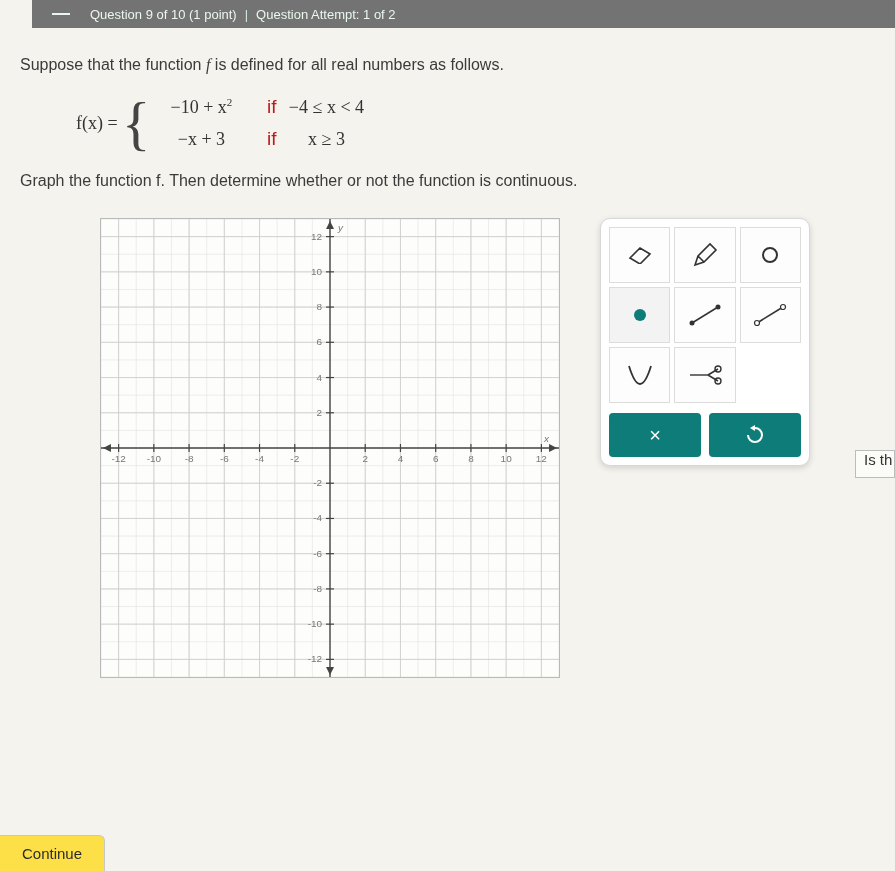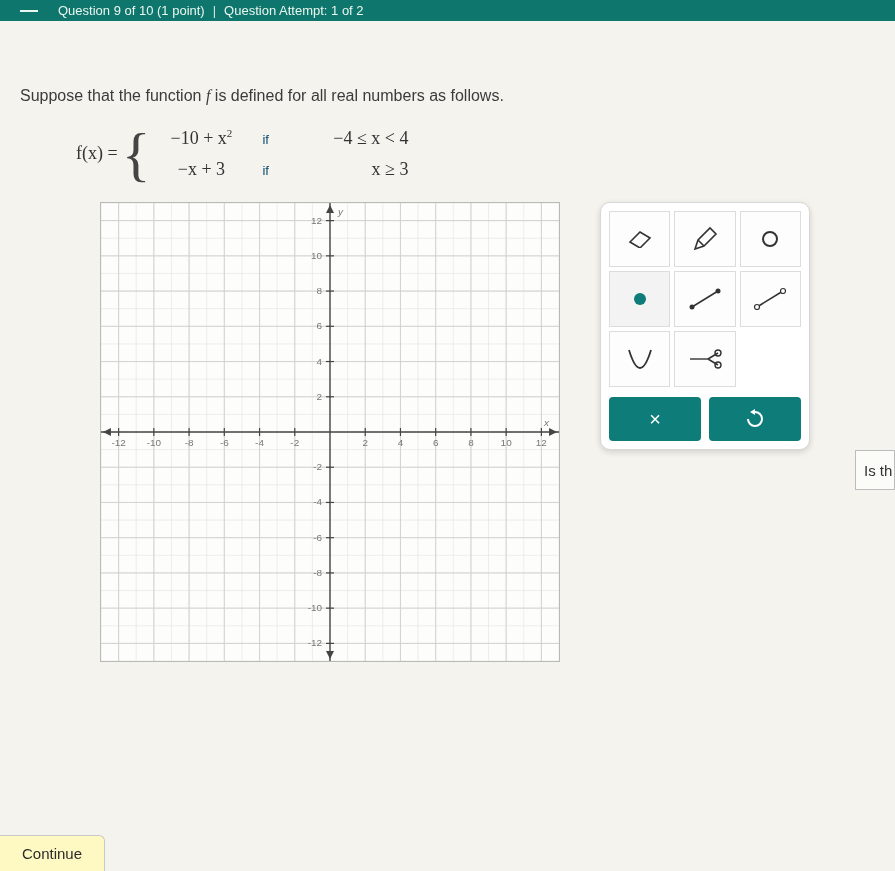--- a/index.html
+++ b/index.html
@@ -5,40 +5,40 @@
   * { box-sizing: border-box; margin: 0; padding: 0; }
   body {
     font-family: Arial, Helvetica, sans-serif;
     background: #f5f3ee;
     width: 895px;
     height: 871px;
     overflow: hidden;
     position: relative;
   }
   .topbar {
-    background: #0f766e;
+    background: #737373;
     color: #eaf7ef;
-    height: 21px;
+    height: 28px;
     display: flex;
     align-items: center;
     padding-left: 20px;
     font-size: 13px;
+    margin-left: 32px;
   }
   .topbar .hamburger {
     width: 18px;
     height: 2px;
     background: #eaf7ef;
     margin-right: 20px;
     position: relative;
   }
   .topbar .sep { margin: 0 8px; color: #d2ebd9; }
   .content {
     padding: 28px 20px 0 20px;
     color: #3b3b3b;
-    margin-top: 38px;
   }
   .prompt {
     font-size: 16px;
     color: #3b3b3b;
     margin-bottom: 22px;
   }
   .prompt .fn-italic { font-style: italic; font-family: Georgia, 'Times New Roman', serif; }
   .piecewise {
     display: flex;
     align-items: center;
@@ -49,24 +49,24 @@
     margin-bottom: 22px;
   }
   .brace {
     font-size: 60px;
     line-height: 50px;
     margin: 0 6px 0 4px;
     color: #444;
     font-weight: 100;
   }
   .cases { display: flex; flex-direction: column; gap: 10px; }
-  .case-row { display: flex; align-items: baseline; gap: 16px; }
+  .case-row { display: flex; align-items: baseline; }
   .case-expr { width: 90px; text-align: center; }
-  .case-if { width: 30px; text-align: left; font-family: Arial; font-size: 13px; color:#0c4a6e; }
-  .case-cond { width: 100px; text-align: right; }
+  .case-if { width: 30px; text-align: right; font-family: Arial; font-size: 19px; color:#b91c1c; }
+  .case-cond { width: 100px; text-align: center; }
   .sup { font-size: 11px; vertical-align: super; }
   .instruction {
     font-size: 16px;
     color: #3b3b3b;
     margin-bottom: 28px;
   }
   .work-area {
     display: flex;
     align-items: flex-start;
     margin-left: 80px;
@@ -124,39 +124,39 @@
     align-items: center;
     justify-content: center;
     cursor: pointer;
   }
 
   .side-panel {
     position: absolute;
     right: 0;
     top: 450px;
     width: 40px;
-    height: 40px;
+    height: 28px;
     border: 1px solid #bcbcbc;
     background: #fbfbf7;
     display: flex;
-    align-items: center;
+    align-items: flex-start;
     justify-content: flex-start;
     padding-left: 8px;
     font-size: 15px;
     color: #333;
     overflow: hidden;
   }
 
   .continue-btn {
     position: absolute;
     left: 0;
     bottom: 0;
     height: 36px;
     padding: 0 22px;
-    background: #fef9c3;
+    background: #fde047;
     border: 1px solid #c8c8c8;
     border-bottom: none;
     border-left: none;
     border-top-right-radius: 6px;
     font-size: 15px;
     color: #2c2c2c;
     cursor: pointer;
   }
 </style>
 </head>
@@ -185,20 +185,23 @@
         <span class="case-cond">−4 ≤ x &lt; 4</span>
       </div>
       <div class="case-row">
         <span class="case-expr">−x + 3</span>
         <span class="case-if">if</span>
         <span class="case-cond">x ≥ 3</span>
       </div>
     </div>
   </div>
 
+  <p class="instruction">
+    <span>Graph the function </span><span class="fn-italic">f</span><span>. Then determine whether or not the function is continuous.</span>
+  </p>
 
   <div class="work-area">
     <div class="graph-wrap">
       <svg viewBox="0 0 460 460" id="graph-svg">
           <line x1="0" y1="0" x2="0" y2="460" stroke="#e3e3e3" stroke-width="0.6"></line>
           <line x1="17.692307692307693" y1="0" x2="17.692307692307693" y2="460" stroke="#e3e3e3" stroke-width="0.6"></line>
           <line x1="35.38461538461539" y1="0" x2="35.38461538461539" y2="460" stroke="#e3e3e3" stroke-width="0.6"></line>
           <line x1="53.07692307692308" y1="0" x2="53.07692307692308" y2="460" stroke="#e3e3e3" stroke-width="0.6"></line>
           <line x1="70.76923076923077" y1="0" x2="70.76923076923077" y2="460" stroke="#e3e3e3" stroke-width="0.6"></line>
           <line x1="88.46153846153847" y1="0" x2="88.46153846153847" y2="460" stroke="#e3e3e3" stroke-width="0.6"></line>

